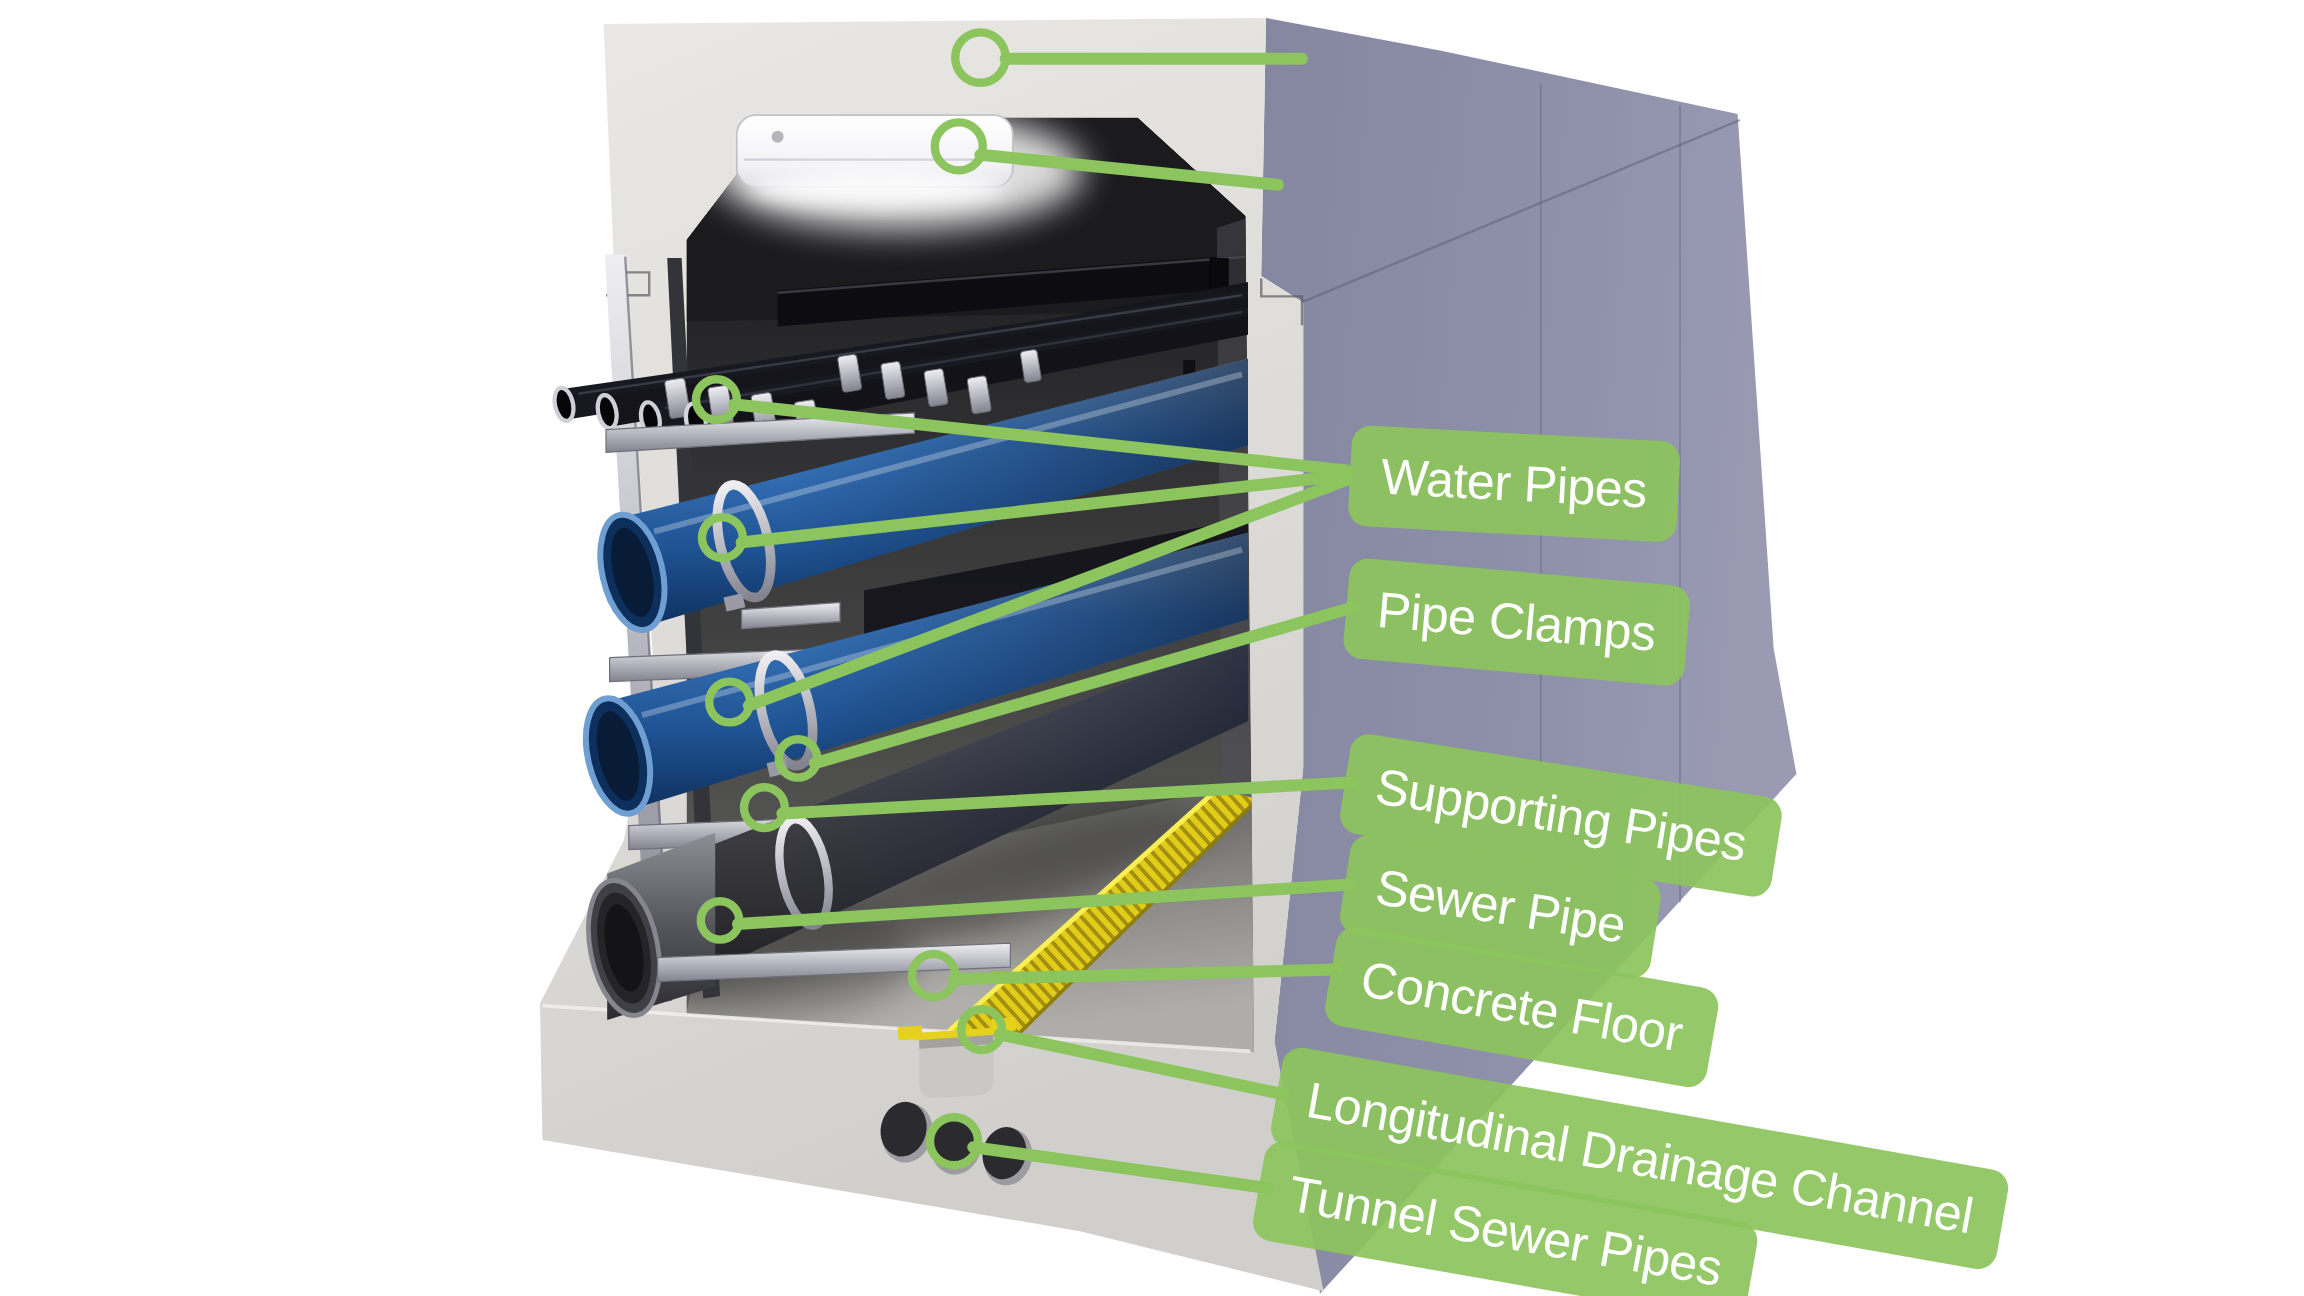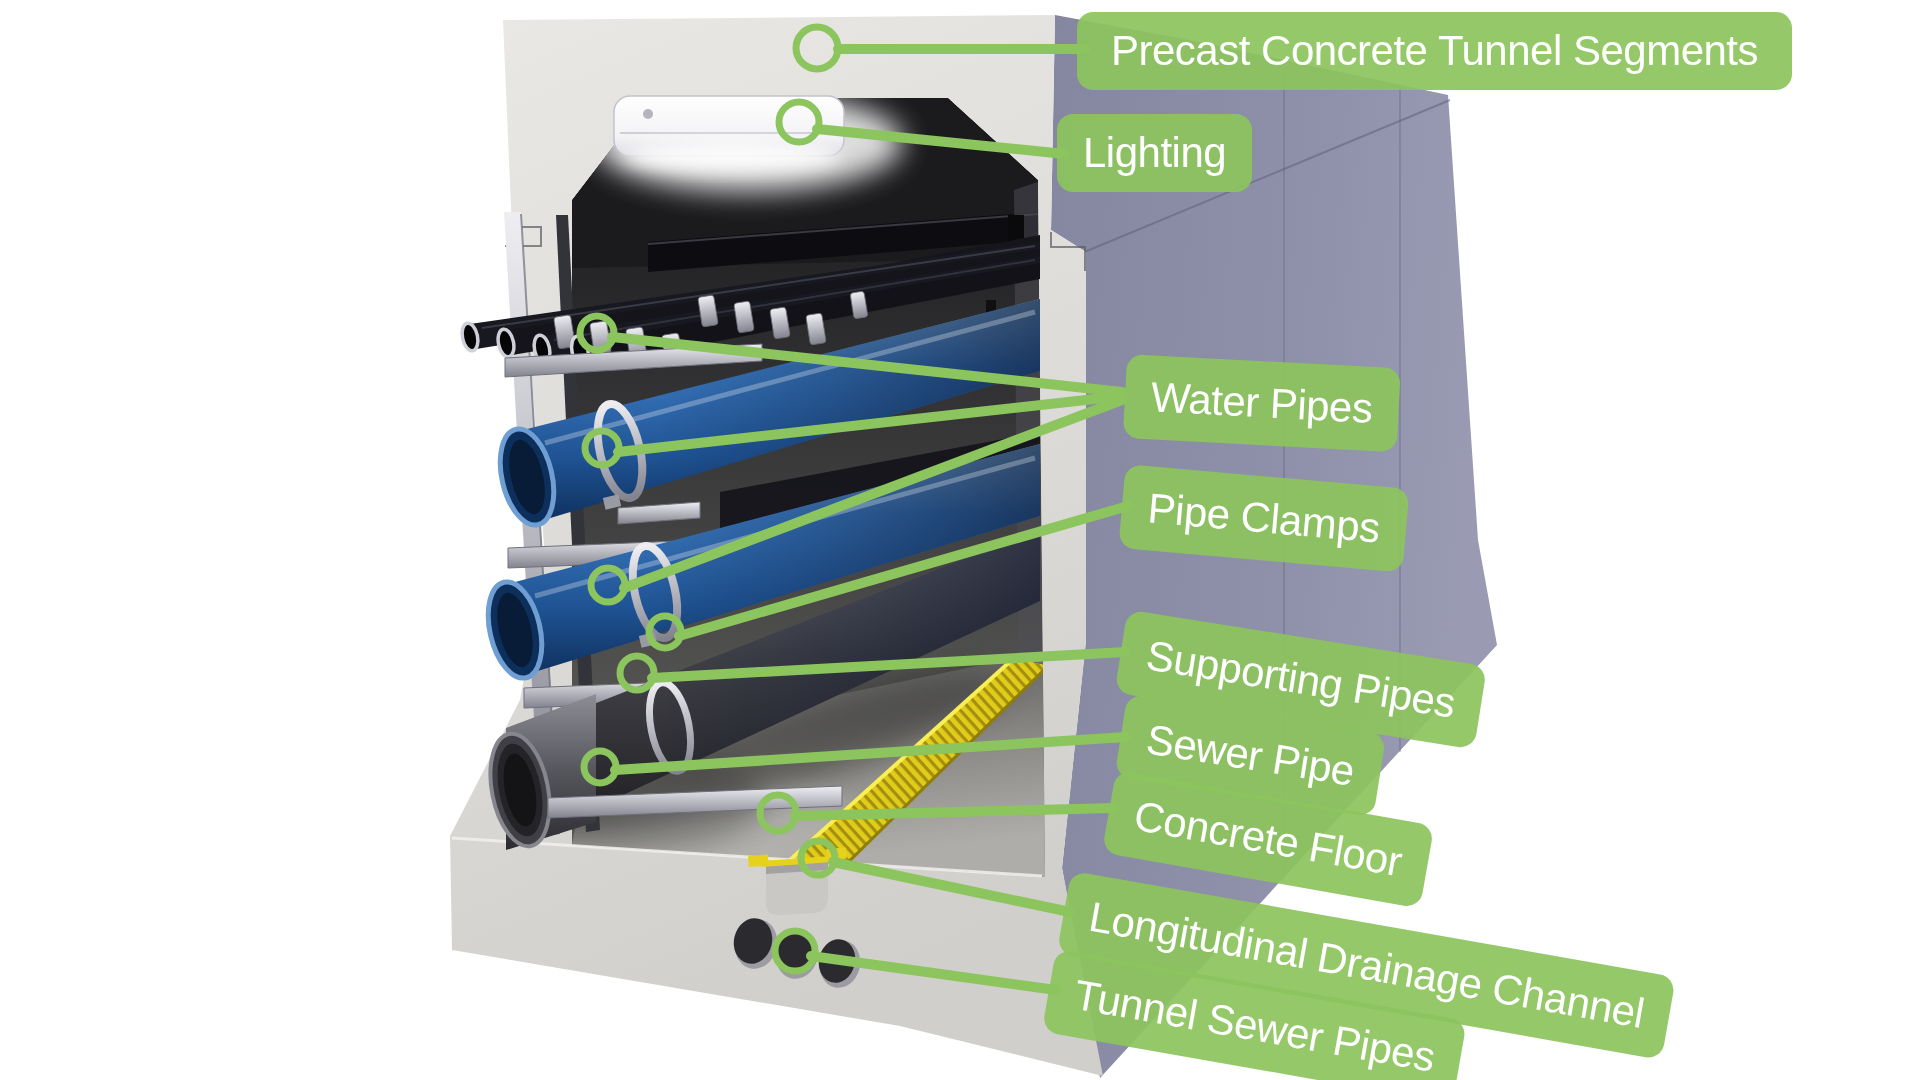--- a/index.html
+++ b/index.html
@@ -261,23 +261,21 @@
     <circle cx="608" cy="585" r="17"></circle>
     <circle cx="665" cy="632" r="16"></circle>
     <circle cx="637" cy="673" r="17"></circle>
     <circle cx="600" cy="767" r="16"></circle>
     <circle cx="778" cy="813" r="18"></circle>
     <circle cx="818" cy="858" r="17"></circle>
     <circle cx="795" cy="951" r="20"></circle>
   </g>
 </svg>
 
-<div class="callout small r0" style="left:1077px;top:12px;padding:0 34px;">Precast Concrete Tunnel Segments</div>
-
-<div class="callout small r0" style="left:1057px;top:114px;">Lighting</div>
+
 
 <div class="callout r3" style="left:1125px;top:354px;">Water Pipes</div>
 
 <div class="callout r5" style="left:1122px;top:464px;">Pipe Clamps</div>
 
 <div class="callout r9" style="left:1121px;top:609px;">Supporting Pipes</div>
 
 <div class="callout r9" style="left:1121px;top:693px;">Sewer Pipe</div>
 
 <div class="callout r10" style="left:1109px;top:769px;">Concrete Floor</div>

